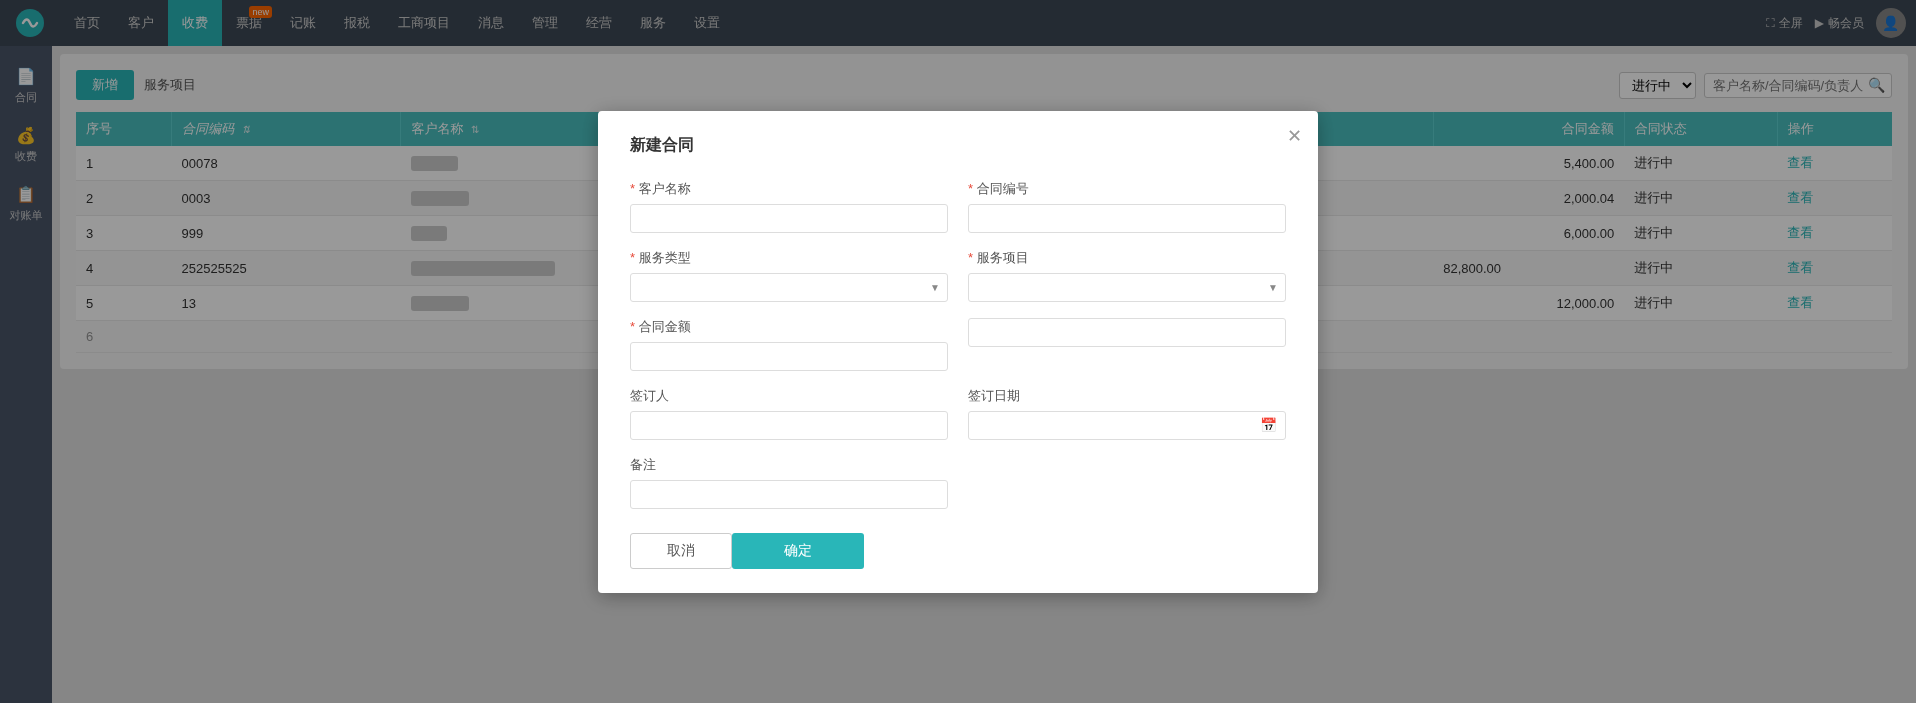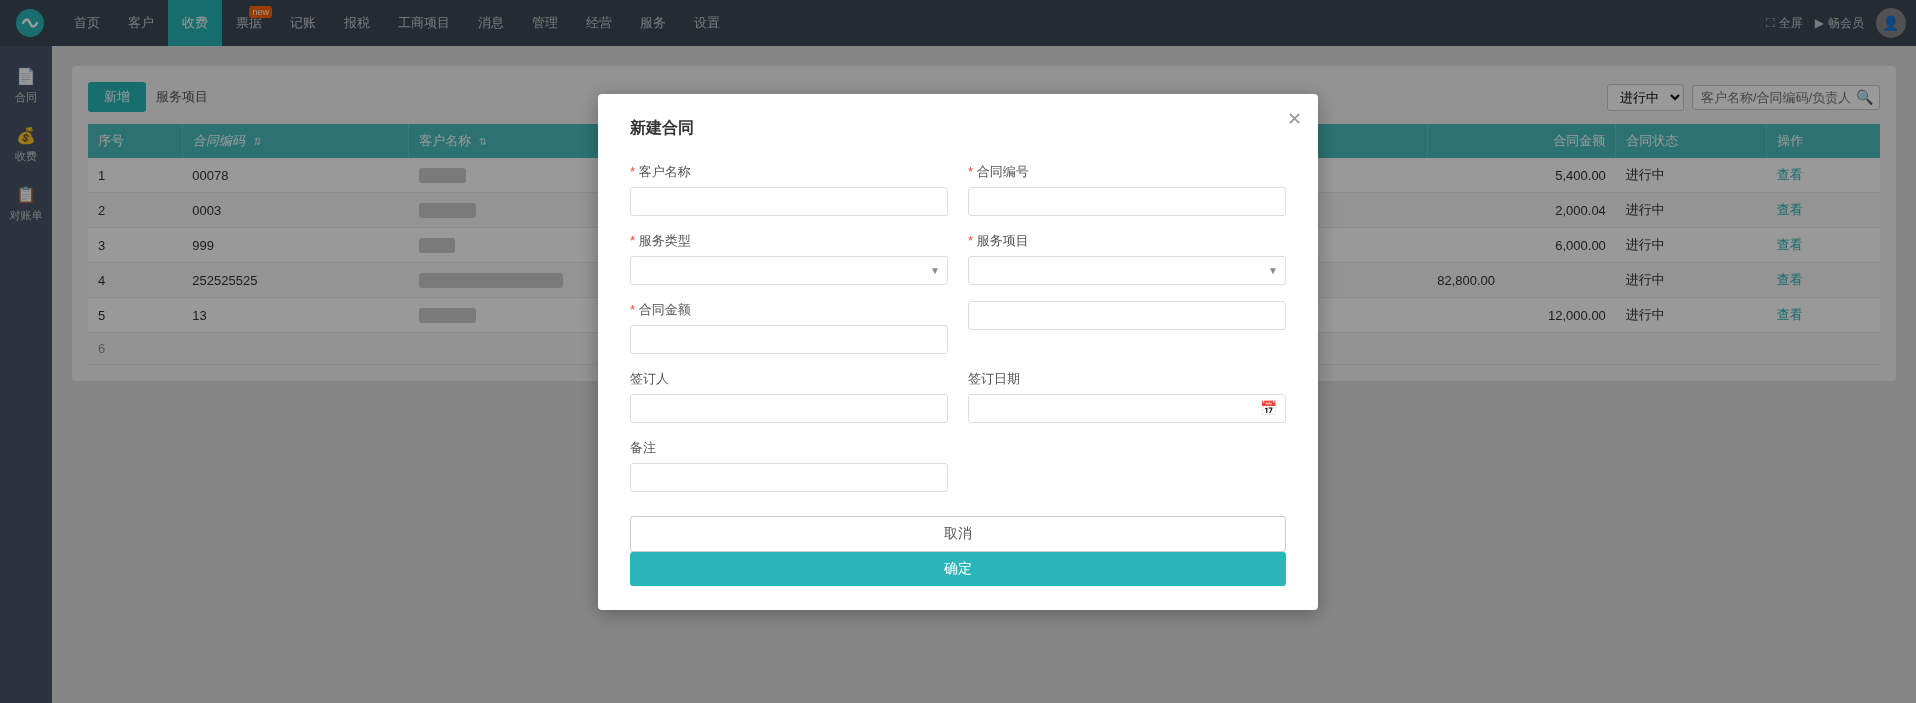--- a/index.html
+++ b/index.html
@@ -108,21 +108,21 @@
       display: flex;
       align-items: center;
       justify-content: center;
       font-size: 16px;
     }
 
     
     .main-content {
       margin-top: 46px;
       margin-left: 52px;
-      padding: 20px;
+      padding: 8px;
       min-height: calc(703px - 46px);
       background: #e0e0e0;
     }
 
     
     .content-panel {
       background: #f5f5f5;
       border-radius: 4px;
       padding: 16px;
     }
@@ -326,21 +326,20 @@
       top: 50%;
       transform: translateY(-50%);
       color: #aaa;
       font-size: 14px;
       pointer-events: none;
     }
     .dialog-footer {
       display: flex;
       justify-content: flex-start;
       margin-top: 24px;
-      flex-direction: column;
     }
     .btn-cancel {
       border: 1px solid #ccc;
       background: #fff;
       color: #555;
       padding: 8px 36px;
       border-radius: 3px;
       cursor: pointer;
       font-size: 14px;
     }

